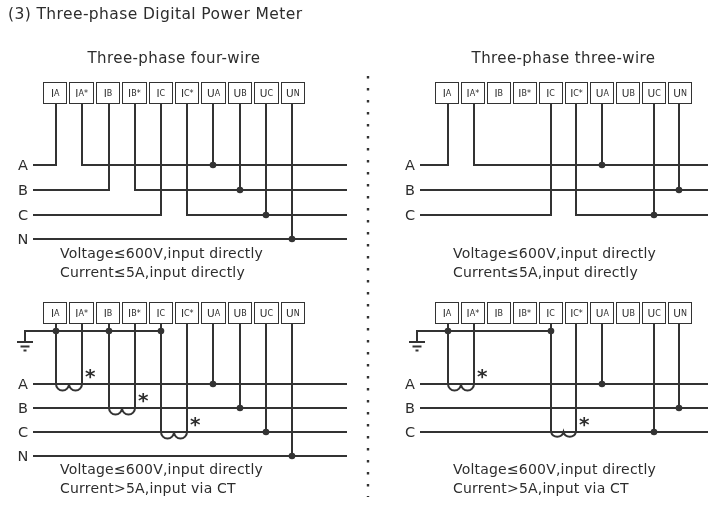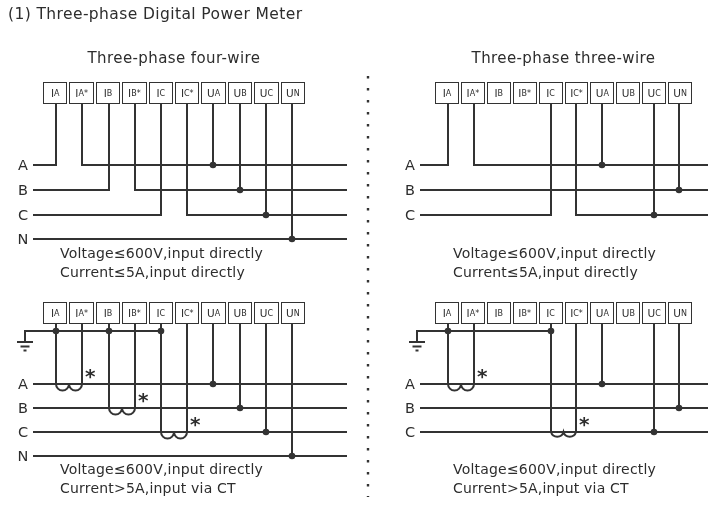--- a/index.html
+++ b/index.html
@@ -118,21 +118,21 @@
       <path class="w" d="M448 384 A6.5 6.5 0 0 0 461 384 A6.5 6.5 0 0 0 474 384"></path>
       <path class="w" d="M551 432 A6.5 6.5 0 0 0 563.5 432 A6.5 6.5 0 0 0 576 432"></path>
       <text class="star" x="477" y="383">*</text>
       <text class="star" x="579" y="431">*</text>
       <circle class="dot" cx="602" cy="384" r="3.3"></circle>
       <circle class="dot" cx="679" cy="408" r="3.3"></circle>
       <circle class="dot" cx="654" cy="432" r="3.3"></circle>
     </g>
   </svg>
 
-  <div class="title">(1) Three-phase Digital Power Meter</div>
+  <div class="title">(3) Three-phase Digital Power Meter</div>
   <div class="colhead" style="left:435px;width:257px;">Three-phase three-wire</div>
   <div class="colhead" style="left:43px;width:262px;">Three-phase four-wire</div>
 
   <div class="tstrip" style="left:43px;top:82px;width:262px;">
     <div class="tc">
         <span class="tp">I</span>
         <span class="ts">A</span>
       </div>
     <div class="tc">
         <span class="tp">I</span>

